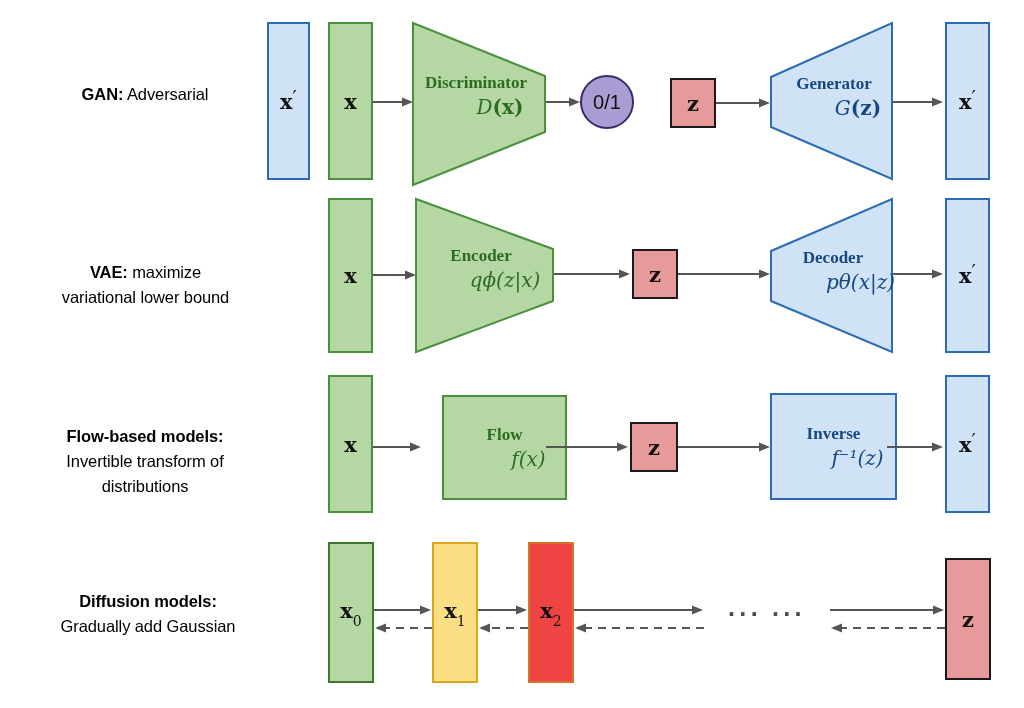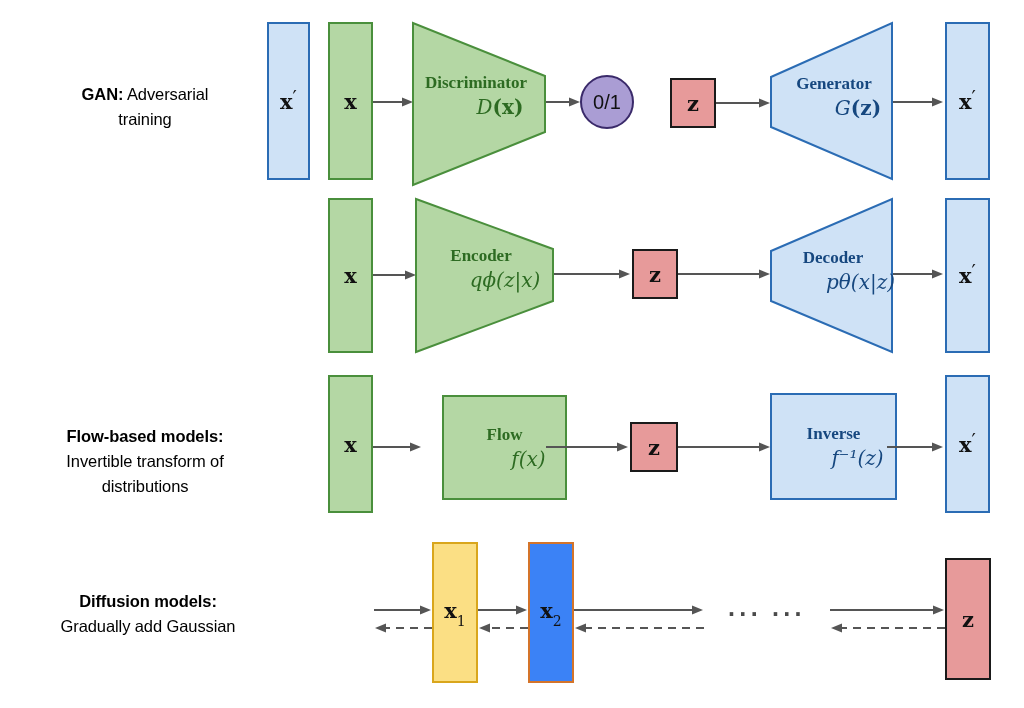--- a/index.html
+++ b/index.html
@@ -47,21 +47,21 @@
     border-width: 2px;
     border-style: solid;
   }
   
   .c-blue   { background: #cfe2f6; border-color: #2b6cb4; }
   .c-green  { background: #b4d7a4; border-color: #4a8f3c; }
   .c-green-d{ background: #b4d7a4; border-color: #3b7a2c; }
   .c-red    { background: #e79a9a; border-color: #1a1a1a; }
   .c-purple { background: #aa9dd4; border-color: #3a2a6a; }
   .c-yellow { background: #fbdf84; border-color: #d9a61c; }
-  .c-orange { background: #3b82f6; border-color: #d4742a; }
+  .c-orange { background: #ef4444; border-color: #d4742a; }
 
   
   .var {
     font-family: "DejaVu Serif", "Liberation Serif", serif;
     font-weight: bold;
     font-size: 21px;
     color: #111111;
     line-height: 1;
     white-space: nowrap;
   }
@@ -130,21 +130,20 @@
     white-space: nowrap;
   }
 </style>
 </head>
 <body>
 
 <div id="canvas">
 
   <div class="row-label" style="left:20px; top:82px; width:250px;">
     <div><span class="lead">GAN:</span><span> Adversarial</span></div>
-    <div>training</div>
   </div>
 
   <div class="node rect c-blue" style="left:267px; top:22px; width:43px; height:158px;">
     <span class="var"><span>x</span><span class="prime">′</span></span>
   </div>
 
   <div class="node rect c-green" style="left:328px; top:22px; width:45px; height:158px;">
     <span class="var">x</span>
   </div>
 
@@ -189,20 +188,24 @@
 
   <svg class="shape" style="left:893px; top:93px; width:52px; height:18px;" viewBox="0 0 52 18">
     <line x1="0" y1="9" x2="42" y2="9" stroke="#555555" stroke-width="2"></line>
     <polygon points="50,9 39,4.5 39,13.5" fill="#555555"></polygon>
   </svg>
 
   <div class="node rect c-blue" style="left:945px; top:22px; width:45px; height:158px;">
     <span class="var"><span>x</span><span class="prime">′</span></span>
   </div>
 
+  <div class="row-label" style="left:8px; top:260px; width:275px;">
+    <div><span class="lead">VAE:</span><span> maximize</span></div>
+    <div>variational lower bound</div>
+  </div>
 
   <div class="node rect c-green" style="left:328px; top:198px; width:45px; height:155px;">
     <span class="var">x</span>
   </div>
 
   <svg class="shape" style="left:373px; top:266px; width:45px; height:18px;" viewBox="0 0 45 18">
     <line x1="0" y1="9" x2="35" y2="9" stroke="#555555" stroke-width="2"></line>
     <polygon points="43,9 32,4.5 32,13.5" fill="#555555"></polygon>
   </svg>
 
@@ -291,20 +294,23 @@
 
   <div class="node rect c-blue" style="left:945px; top:375px; width:45px; height:138px;">
     <span class="var"><span>x</span><span class="prime">′</span></span>
   </div>
 
   <div class="row-label" style="left:8px; top:589px; width:280px;">
     <div><span class="lead">Diffusion models:</span></div>
     <div>Gradually add Gaussian</div>
   </div>
 
+  <div class="node rect c-green-d" style="left:328px; top:542px; width:46px; height:141px;">
+    <span class="var"><span>x</span><sub>0</sub></span>
+  </div>
 
   <div class="node rect c-yellow" style="left:432px; top:542px; width:46px; height:141px;">
     <span class="var"><span>x</span><sub>1</sub></span>
   </div>
 
   <div class="node rect c-orange" style="left:528px; top:542px; width:46px; height:141px;">
     <span class="var"><span>x</span><sub>2</sub></span>
   </div>
 
   <svg class="shape" style="left:374px; top:600px; width:58px; height:40px;" viewBox="0 0 58 40">

